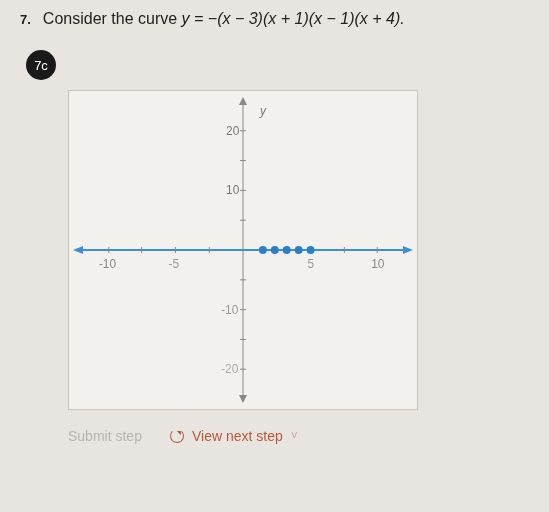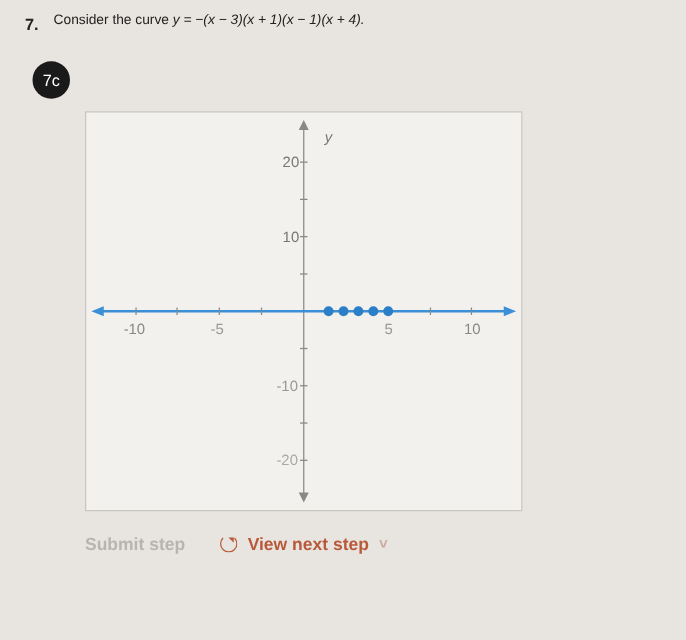--- a/index.html
+++ b/index.html
@@ -17,21 +17,21 @@
     gap: 12px;
     margin-bottom: 22px;
   }
   .q-num {
     font-weight: bold;
     font-size: 13px;
     color: #222;
     padding-top: 2px;
   }
   .q-text {
-    font-size: 11px;
+    font-size: 16px;
     color: #222;
   }
   .q-text .eq { font-style: italic; }
   .sub-row {
     display: flex;
     align-items: flex-start;
     margin-bottom: 10px;
     margin-left: 6px;
   }
   .badge {
@@ -59,21 +59,20 @@
     border: 1px solid #c8c4bf;
     position: relative;
   }
   .graph-svg { width: 100%; height: 100%; }
   .footer-row {
     margin-left: 48px;
     margin-top: 18px;
     display: flex;
     align-items: center;
     gap: 28px;
-    font-weight: bold;
   }
   .submit-btn {
     color: #b8b4af;
     font-size: 14px;
     cursor: default;
   }
   .view-next {
     color: #b85a3a;
     font-size: 14px;
     display: flex;

